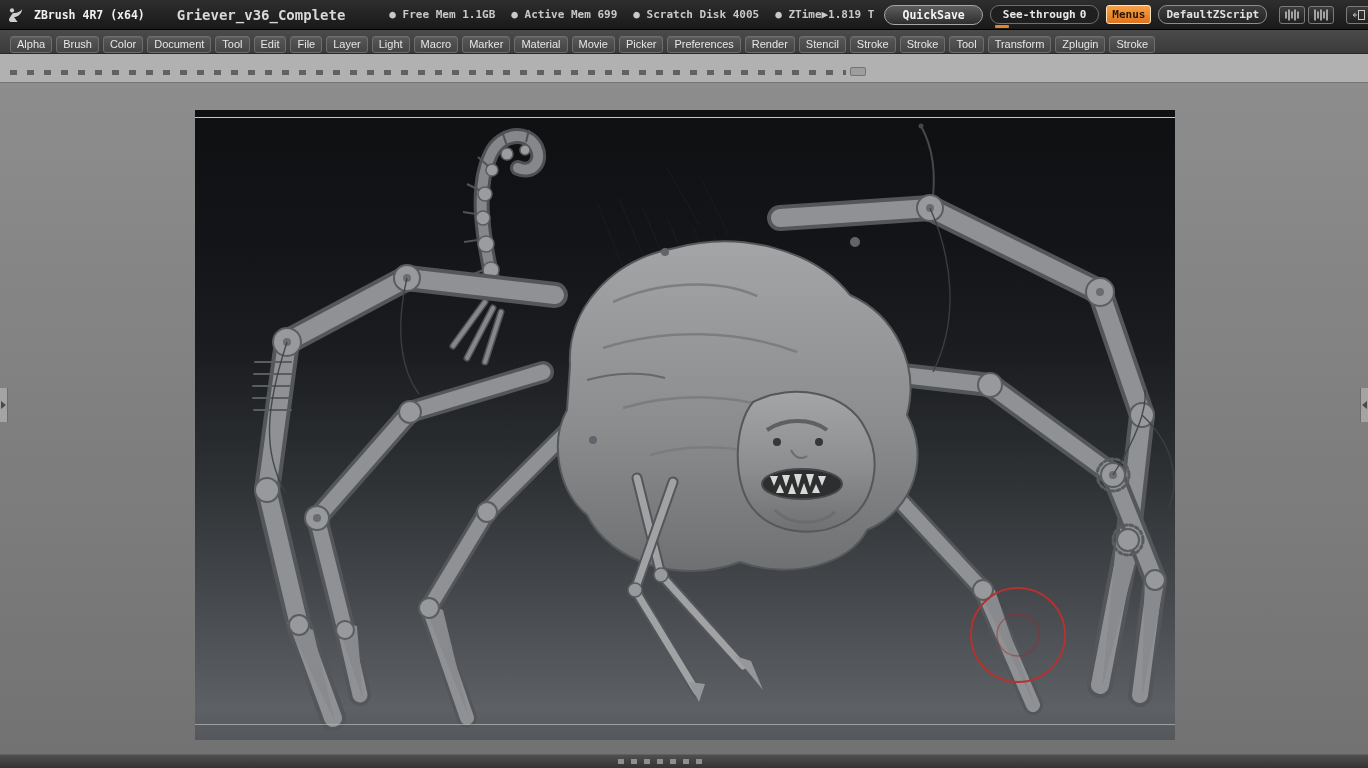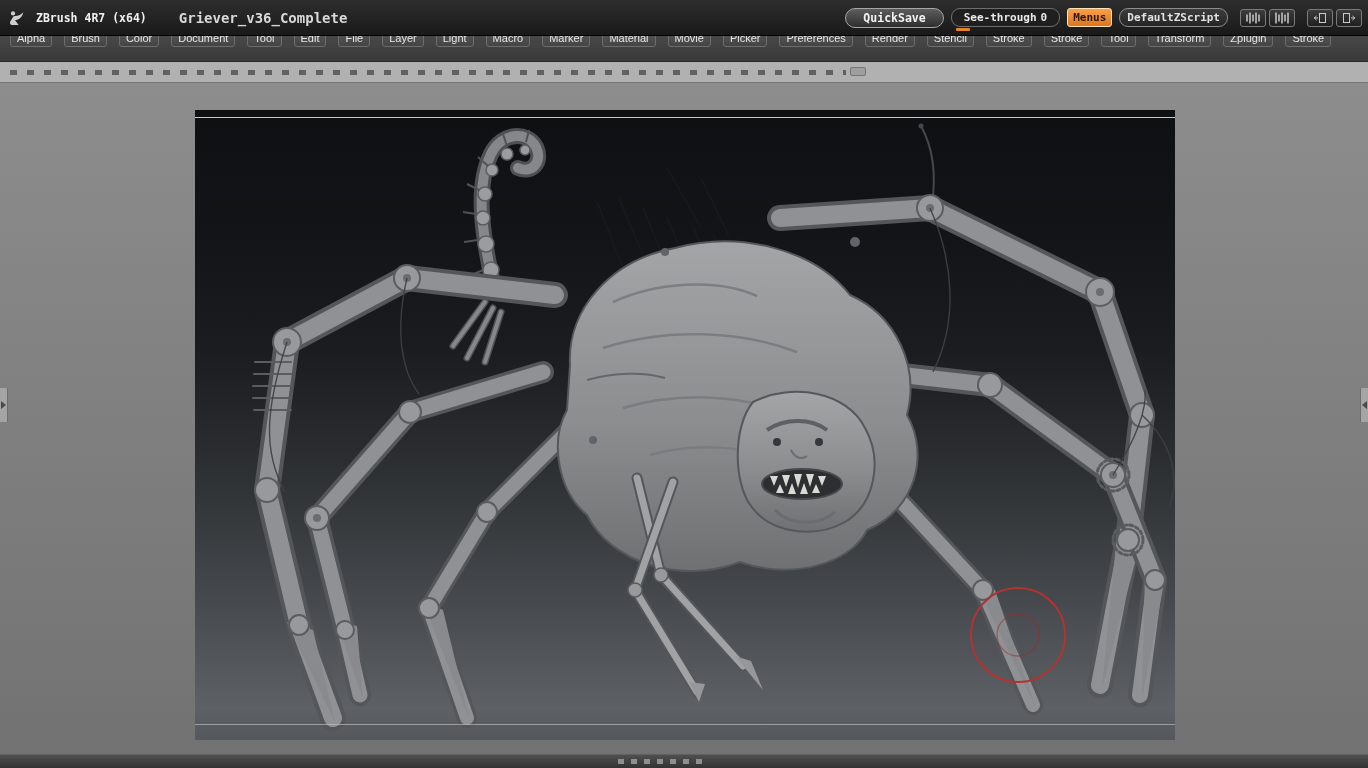--- a/index.html
+++ b/index.html
@@ -7,21 +7,21 @@
   body {
     width:1368px; height:768px; overflow:hidden;
     background:#7e7e7e;
     font-family:"DejaVu Sans Mono", monospace;
     -webkit-user-select:none; user-select:none;
   }
   .app { position:relative; width:1368px; height:768px; }
 
   
   .titlebar {
-    position:absolute; top:0; left:0; right:0; height:36px;
+    position:absolute; top:0; left:0; right:0; height:30px;
     background:linear-gradient(#2e2e2e,#191919);
     border-bottom:1px solid #000;
     display:flex; align-items:center; padding:0 6px; gap:10px;
     color:#ddd; z-index:10;
   }
   .logo { width:20px; height:18px; display:flex; align-items:center; justify-content:center; }
   .app-title { font-size:11.5px; font-weight:bold; color:#f0f0f0; white-space:nowrap; }
   .doc-title { font-size:14px; font-weight:bold; color:#d8d8d8; margin-left:22px; white-space:nowrap; }
   .stats { display:flex; gap:16px; margin-left:34px; font-size:11px; font-weight:bold; color:#c9c9c9; white-space:nowrap; }
   .tb-right { margin-left:auto; display:flex; align-items:center; gap:7px; }
@@ -50,24 +50,24 @@
   .grp { display:flex; gap:3px; margin-left:5px; }
   .icon-btn {
     width:26px; height:18px;
     background:linear-gradient(#3c3c3c,#202020);
     border:1px solid #7b7b7b; border-radius:3px;
     display:flex; align-items:center; justify-content:center;
   }
 
   
   .menubar {
-    position:absolute; top:30px; left:0; right:0; height:32px;
+    position:absolute; top:30px; left:0; right:0; height:24px;
     background:linear-gradient(#4b4b4b,#3a3a3a);
     border-bottom:1px solid #272727;
-    display:flex; align-items:flex-start; gap:12px; padding:0 10px;
+    display:flex; align-items:flex-end; gap:4px; padding:0 10px;
     font-family:"Liberation Sans", sans-serif; z-index:9;
   }
   .menu-item {
     font-size:11px; color:#e6e6e6;
     background:linear-gradient(#585858,#444444);
     border:1px solid #6d6d6d; border-radius:3px;
     padding:1px 6px 2px; box-shadow:inset 0 1px 0 rgba(255,255,255,.08);
     white-space:nowrap;
   }
 
@@ -129,20 +129,26 @@
 
   <div class="titlebar">
     <div class="logo">
       <svg width="18" height="16" viewBox="0 0 18 16">
         <circle cx="6" cy="3.4" r="2.1" fill="#cfcfcf"></circle>
         <path d="M8 6c3 .2 6.2-1.6 8.2-3.8C15.4 7.4 11.6 10 8 10l3.6 5H5.2C3.2 15 2.4 13 3.4 11.2L6.4 6.4Z" fill="#cfcfcf"></path>
       </svg>
     </div>
     <span class="app-title">ZBrush 4R7 (x64)</span>
     <span class="doc-title">Griever_v36_Complete</span>
+    <div class="stats">
+      <span>● Free Mem 1.1GB</span>
+      <span>● Active Mem 699</span>
+      <span>● Scratch Disk 4005</span>
+      <span>● ZTime▶1.819 T</span>
+    </div>
 
     <div class="tb-right">
       <div class="quicksave">QuickSave</div>
       <div class="seethrough">
         <span>See-through</span>
         <span>0</span>
         <span class="st-underline"></span>
       </div>
       <div class="menus-btn">Menus</div>
       <div class="zscript-btn">DefaultZScript</div>

